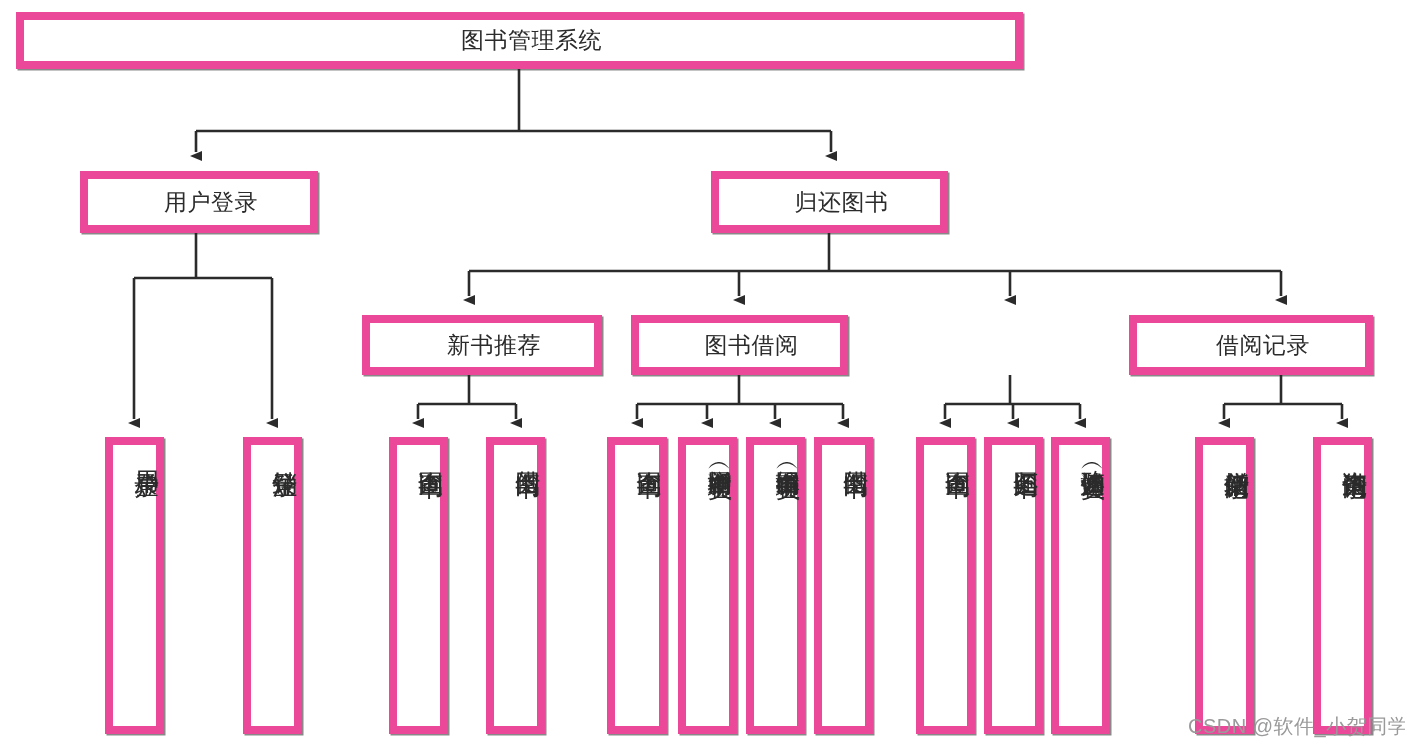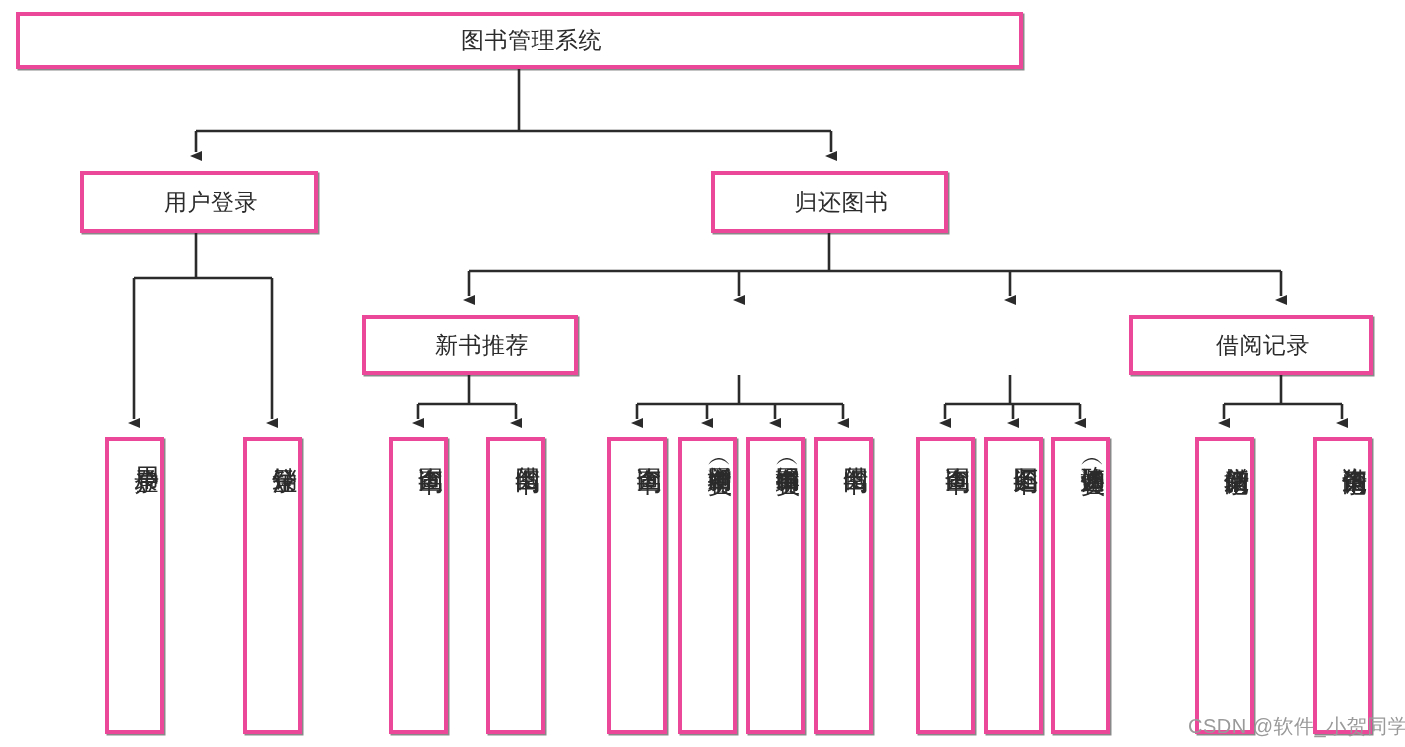--- a/index.html
+++ b/index.html
@@ -22,21 +22,21 @@
     left: 0;
     top: 0;
     width: 1405px;
     height: 747px;
     pointer-events: none;
   }
   .node {
     position: absolute;
     box-sizing: border-box;
     background: #ffffff;
-    border: 4px solid #ec4899;
+    border: 8px solid #ec4899;
     box-shadow: 1.5px 1.5px 0 0 rgba(40,40,40,0.55);
     display: flex;
     align-items: center;
     justify-content: center;
     color: #2b2b2b;
     padding-left: 24px;
   }
   .node .label {
     display: block;
     text-align: center;
@@ -132,22 +132,25 @@
     <span class="label">图书管理系统</span>
   </div>
 
   <div class="node horiz" style="left:80px; top:171px; width:238px; height:62px;">
     <span class="label">用户登录</span>
   </div>
   <div class="node horiz" style="left:711px; top:171px; width:237px; height:62px;">
     <span class="label">归还图书</span>
   </div>
 
-  <div class="node horiz" style="left:362px; top:315px; width:216px; height:60px;">
+  <div class="node horiz" style="left:362px; top:315px; width:240px; height:60px;">
     <span class="label">新书推荐</span>
+  </div>
+  <div class="node horiz" style="left:631px; top:315px; width:217px; height:60px;">
+    <span class="label">图书借阅</span>
   </div>
   <div class="node horiz" style="left:1129px; top:315px; width:244px; height:60px;justify-content:center;">
     <span class="label">借阅记录</span>
   </div>
 
   <div class="node vert" style="left:105px; top:437px; width:59px; height:297px;">
     <span class="label">用户登录</span>
   </div>
   <div class="node vert" style="left:243px; top:437px; width:59px; height:297px;">
     <span class="label">注销登录</span>

